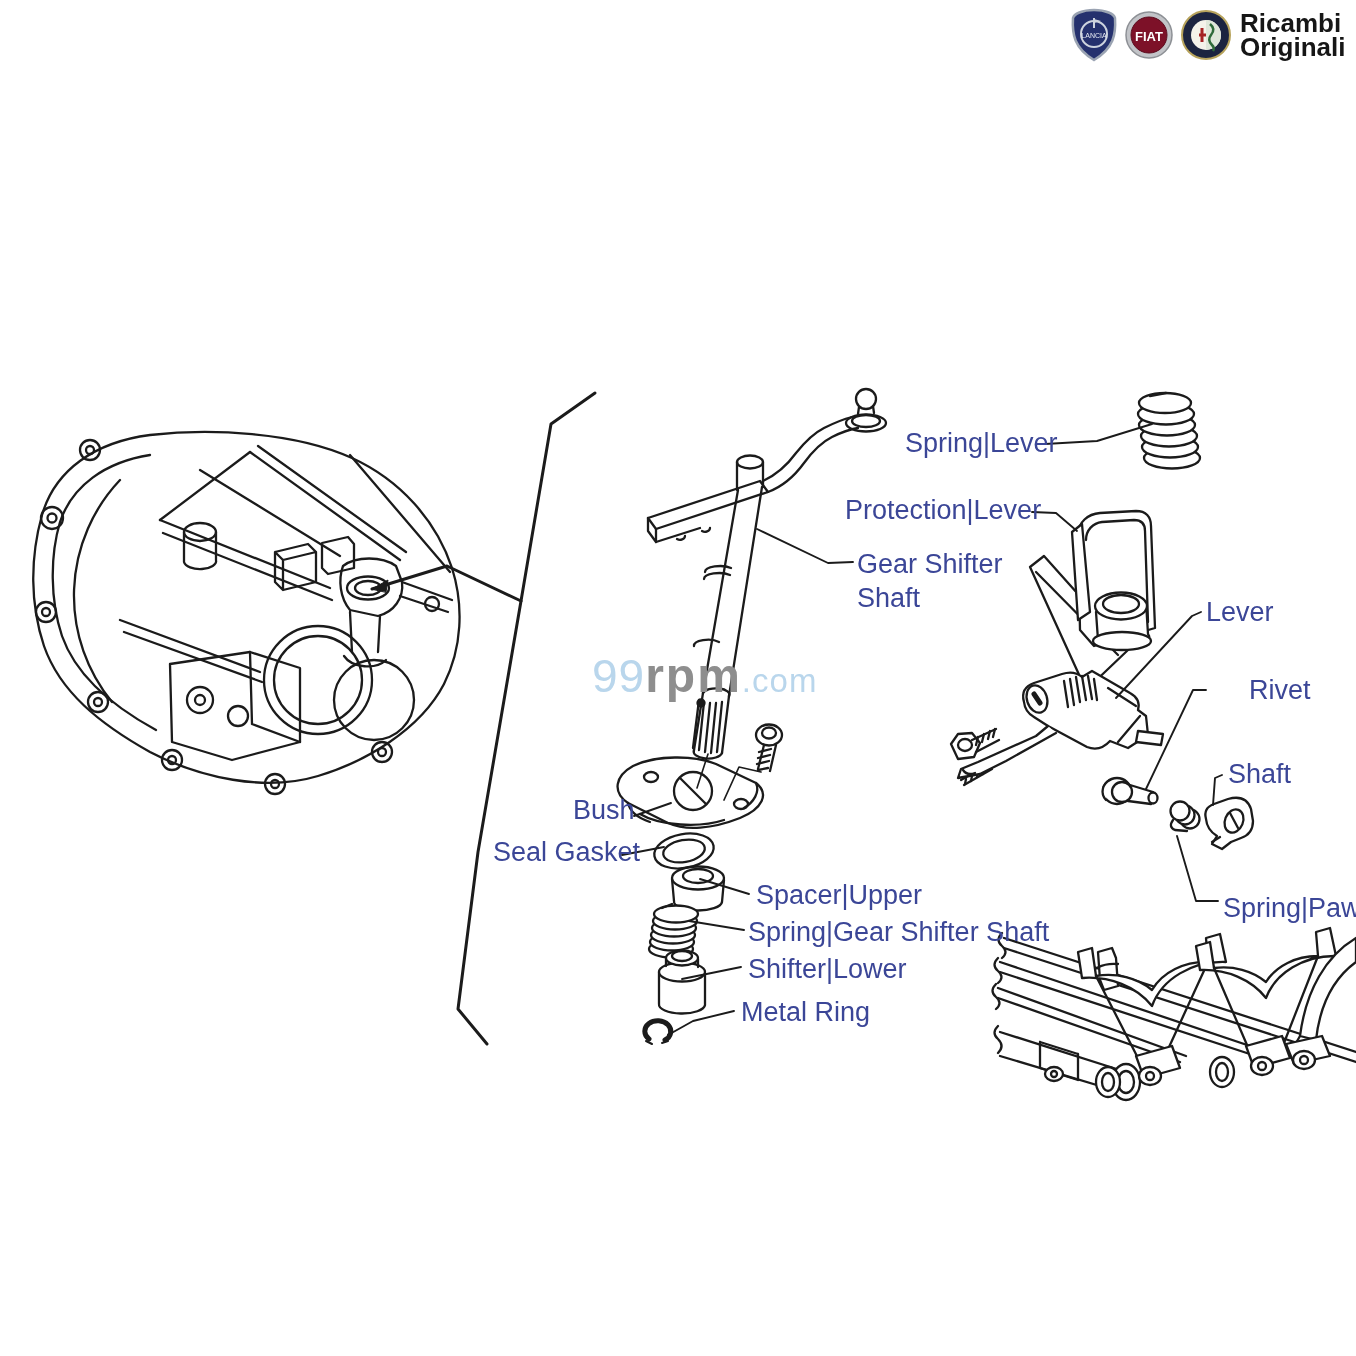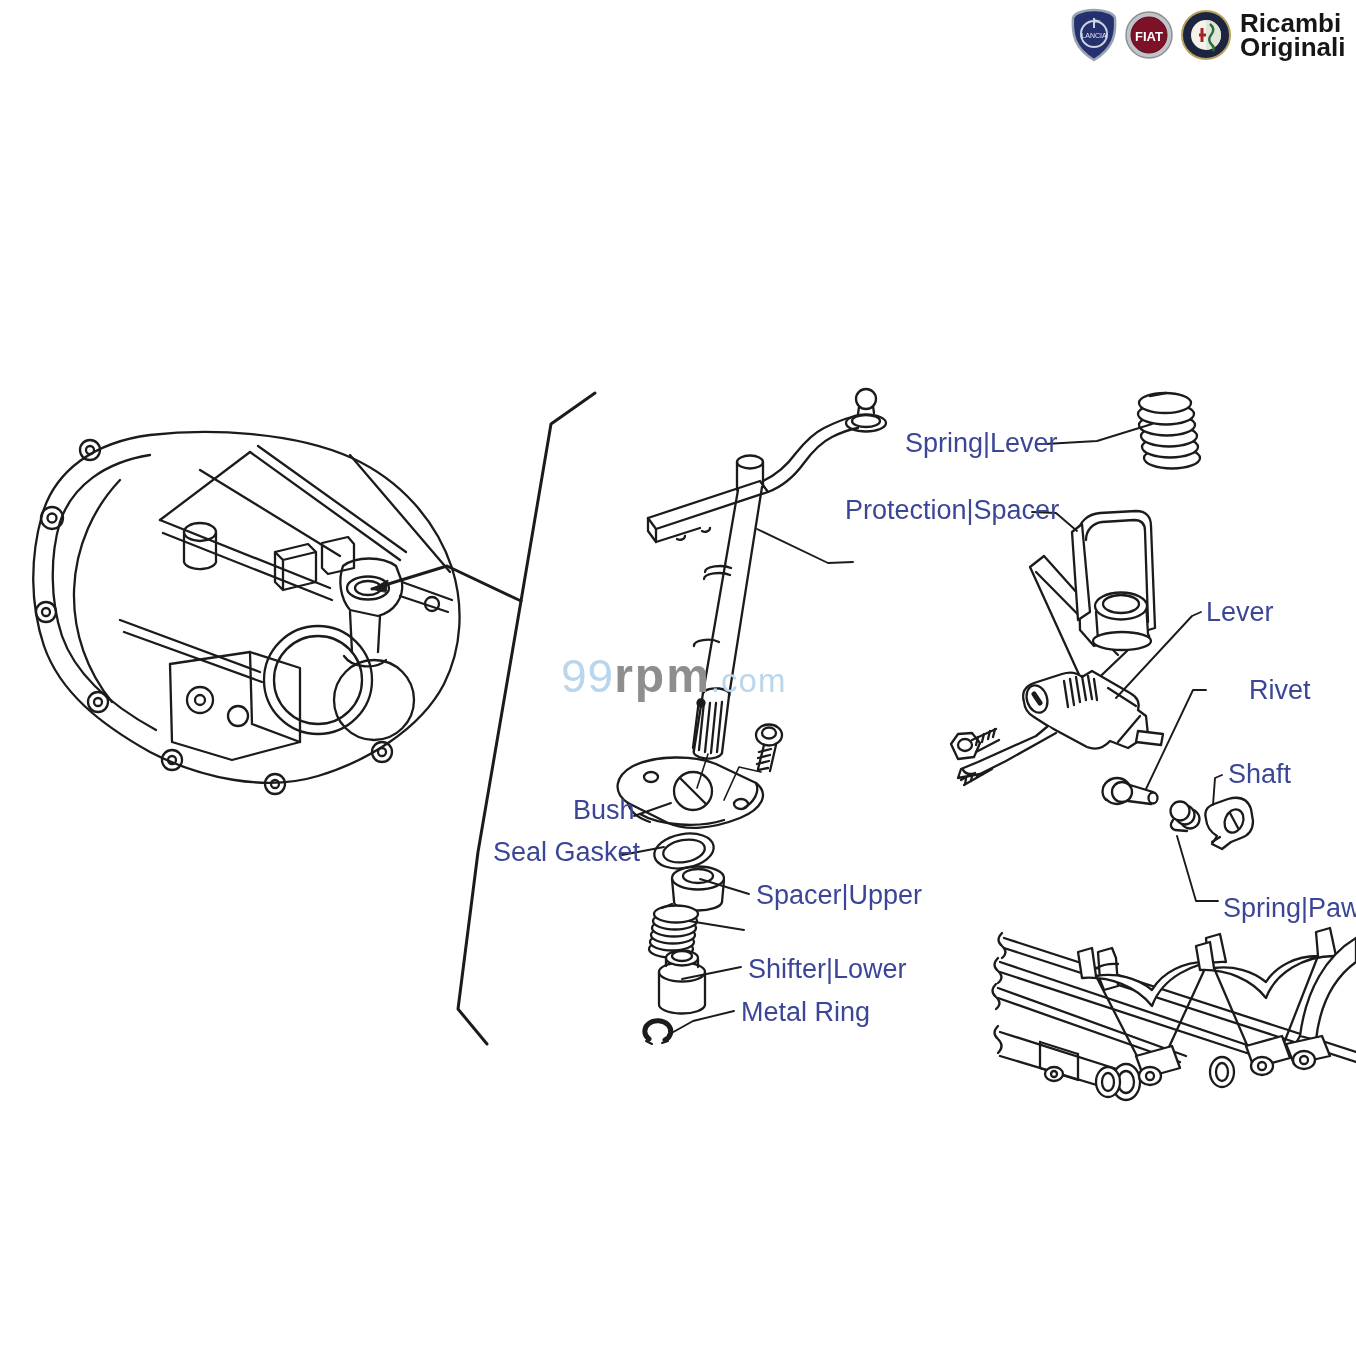--- a/index.html
+++ b/index.html
@@ -4,21 +4,21 @@
 <style>
   html,body{margin:0;padding:0;background:#ffffff;}
   .page{position:relative;width:1356px;height:1356px;background:#fff;
         font-family:"Liberation Sans",sans-serif;overflow:hidden;
         --label:#3b4697; --line:#1b1b1b; --wmblue:#b9d6ec; --wmgray:#8e8e8e;}
   .art{position:absolute;left:0;top:0;width:1356px;height:1356px;}
   .lbl{position:absolute;font-size:27px;color:var(--label);white-space:nowrap;line-height:34px;}
   .hdr{position:absolute;top:0;left:1070px;height:70px;display:flex;align-items:center;}
   .hdr svg{display:block;}
   .brandtext{font-weight:bold;font-size:26px;line-height:24px;color:#161616;margin-left:8px;margin-top:0;}
-  .wm{position:absolute;left:561px;top:648px;white-space:nowrap;letter-spacing:1px;}
+  .wm{position:absolute;left:592px;top:648px;white-space:nowrap;letter-spacing:1px;}
   .wm .n{font-size:46px;color:var(--wmblue);font-weight:400;}
   .wm .m{font-size:48px;color:var(--wmgray);font-weight:bold;letter-spacing:2px;}
   .wm .s{font-size:33px;color:var(--wmblue);font-weight:400;}
   svg *{vector-effect:none;}
 </style>
 </head>
 <body>
 
 <div class="page" style="--label: #3b4697; --line: #1b1b1b; --wmblue: #b9d6ec; --wmgray: #8e8e8e;">
 
@@ -336,24 +336,29 @@
       <path d="M734,1011 L693,1021 L668,1035"></path>
       <path d="M1218,901 L1196,901 L1177,836"></path>
     </g>
   </svg>
 
   <div class="wm">
     <span class="n">99</span><span class="m">rpm</span><span class="s">.com</span>
   </div>
 
   <div class="lbl" style="left:905px;top:426px">Spring|Lever</div>
-  <div class="lbl" style="left:845px;top:493px">Protection|Spacer</div>
+  <div class="lbl" style="left:845px;top:493px">Protection|Lever</div>
+  <div class="lbl" style="left:857px;top:547px">
+    <div>Gear Shifter</div>
+    <div>Shaft</div>
+  </div>
   <div class="lbl" style="left:1206px;top:595px">Lever</div>
   <div class="lbl" style="left:1249px;top:673px">Rivet</div>
   <div class="lbl" style="left:1228px;top:757px">Shaft</div>
   <div class="lbl" style="left:573px;top:793px">Bush</div>
   <div class="lbl" style="left:493px;top:835px">Seal Gasket</div>
   <div class="lbl" style="left:756px;top:878px">Spacer|Upper</div>
+  <div class="lbl" style="left:748px;top:915px">Spring|Gear Shifter Shaft</div>
   <div class="lbl" style="left:748px;top:952px">Shifter|Lower</div>
   <div class="lbl" style="left:741px;top:995px">Metal Ring</div>
   <div class="lbl" style="left:1223px;top:891px">Spring|Pawl</div>
 
 </div>
 
 </body></html>

